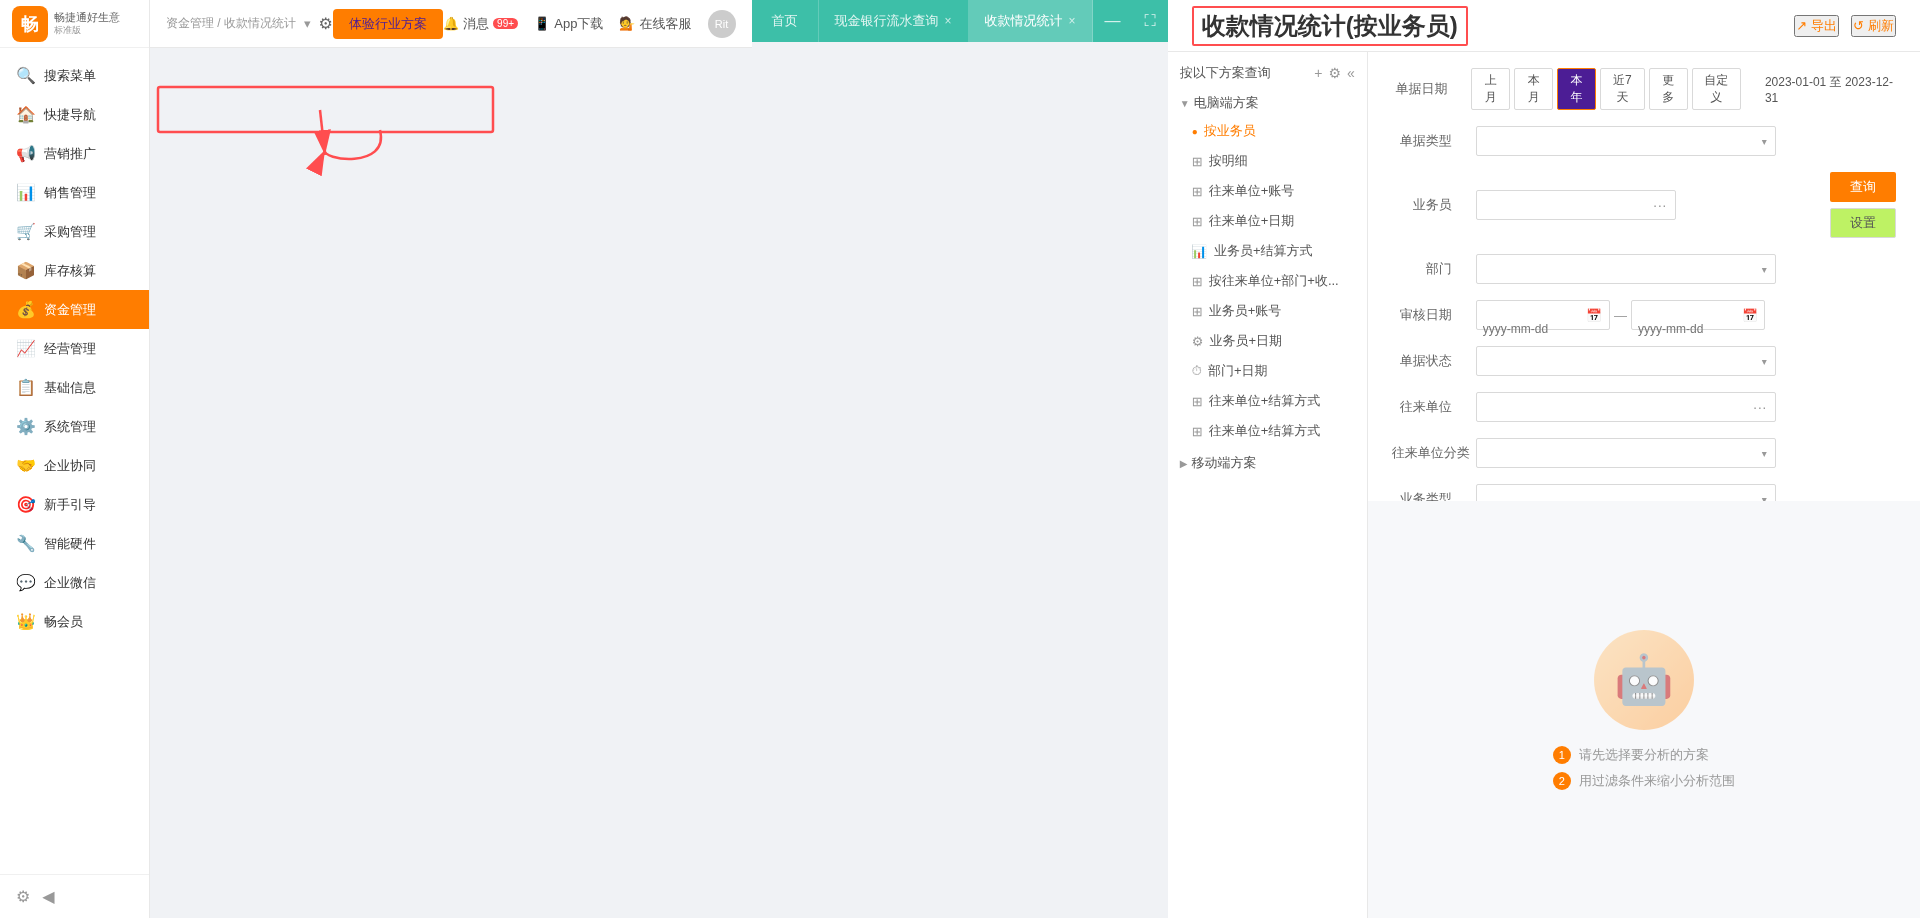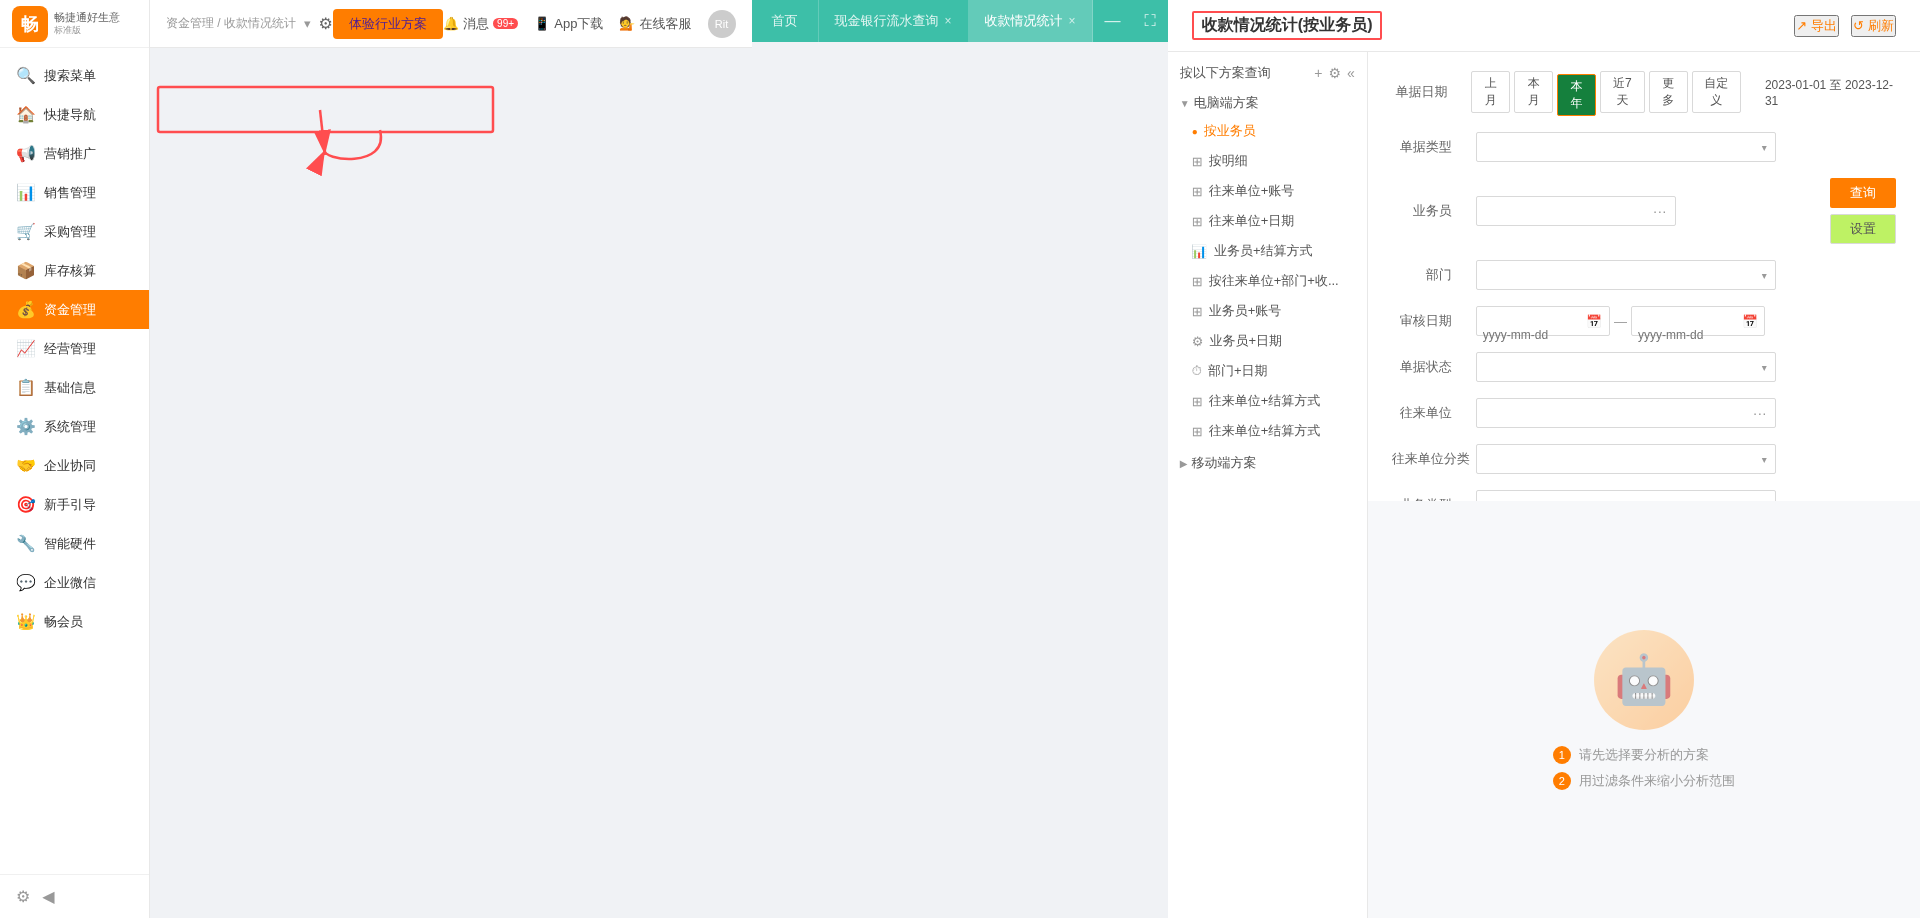--- a/index.html
+++ b/index.html
@@ -73,21 +73,21 @@
 
     
     .page-content { flex: 1; overflow: hidden; display: flex; flex-direction: column; background: #f0f2f5; }
 
     
     .page-title-bar {
       height: 52px; background: #fff; display: flex; align-items: center;
       justify-content: space-between; padding: 0 24px; border-bottom: 1px solid #e8e8e8;
     }
     .page-title {
-      font-size: 16px; font-weight: bold; color: #333;
+      font-size: 24px; font-weight: bold; color: #333;
       border: 2px solid #ff4d4f; padding: 2px 8px; border-radius: 2px;
     }
     .title-actions { display: flex; gap: 12px; }
     .title-action-btn { display: flex; align-items: center; gap: 4px; color: #ff7d00; font-size: 13px; cursor: pointer; }
 
     
     .body-wrapper { flex: 1; display: flex; overflow: hidden; }
 
     
     .scheme-panel {
@@ -119,21 +119,21 @@
       flex: 1; background: #fff; padding: 16px 24px; overflow-y: auto;
     }
     .filter-row { display: flex; align-items: center; gap: 16px; margin-bottom: 16px; flex-wrap: wrap; }
     .filter-item { display: flex; align-items: center; gap: 24px; }
     .filter-label { color: #666; font-size: 13px; white-space: nowrap; width: 60px; text-align: right; }
     .filter-date-group { display: flex; align-items: center; gap: 4px; }
     .date-btn {
       padding: 3px 8px; border: 1px solid #d9d9d9; background: #fff;
       border-radius: 2px; cursor: pointer; font-size: 12px; color: #555;
     }
-    .date-btn.active { background: #15803d; color: #fff; border-color: #ff7d00; margin-top: 6px; }
+    .date-btn.active { background: #4c1d95; color: #fff; border-color: #ff7d00; }
     .date-range { display: flex; align-items: center; gap: 4px; color: #555; font-size: 12px; }
     .filter-select {
       height: 30px; border: 1px solid #d9d9d9; border-radius: 2px;
       padding: 0 8px; font-size: 13px; color: #555; background: #fff;
       display: flex; align-items: center; justify-content: space-between; cursor: pointer;
       min-width: 200px;
     }
     .filter-select-wide { min-width: 300px; }
     .filter-select-arrow { color: #999; font-size: 10px; }
     .date-range-inputs { display: flex; align-items: center; gap: 4px; }

